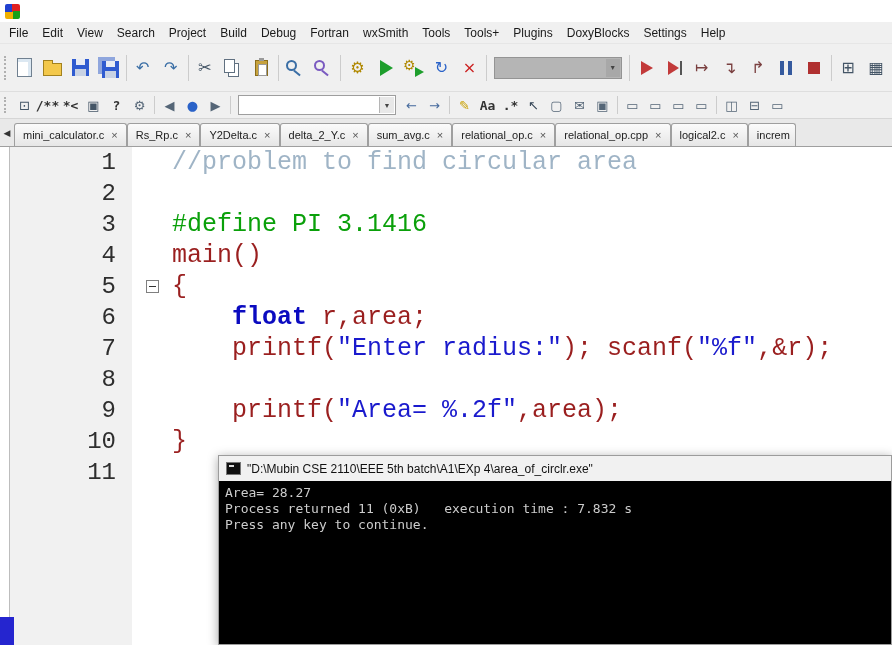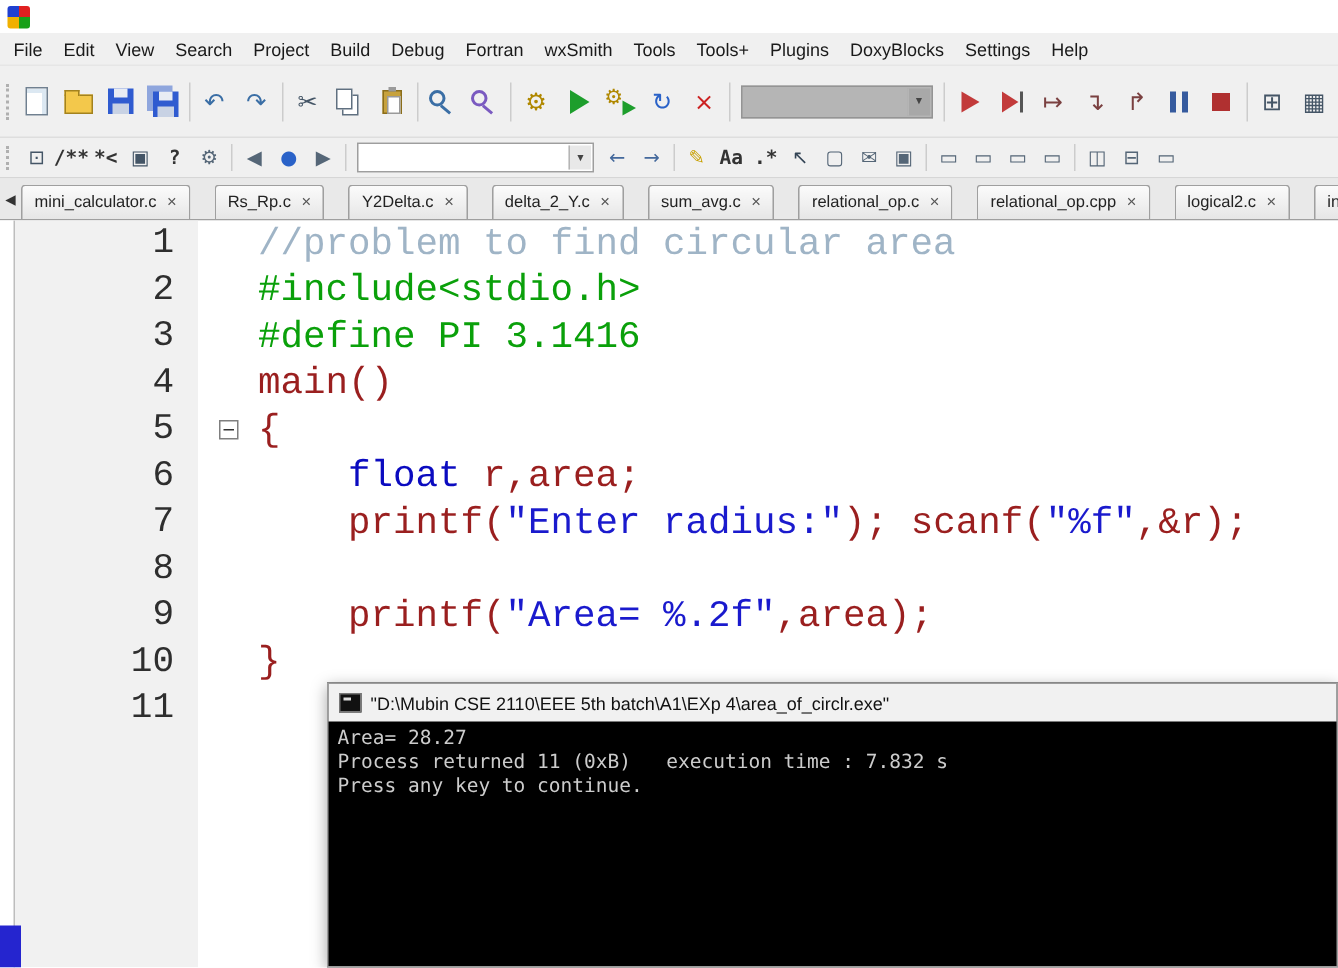--- a/index.html
+++ b/index.html
@@ -60,37 +60,37 @@
   .sh-gear-play { position:relative; width:21px; height:20px; }
   .sh-gear-play::before { content:"⚙"; position:absolute; left:0; top:0; font-size:14px; line-height:14px; color:#b08800; font-family:"DejaVu Sans", sans-serif; }
   .sh-gear-play::after { content:""; position:absolute; right:0; bottom:1px; width:0; height:0; border-left:9px solid #1d9e2c; border-top:5px solid transparent; border-bottom:5px solid transparent; }
   .sh-pause { width:12px; height:14px; border-left:4px solid #355a9e; border-right:4px solid #355a9e; }
   .sh-stop { width:12px; height:12px; background:#b03030; }
 
   
   .tabbar { height:28px; flex:none; background:#e9e9e9; display:flex; align-items:flex-end; border-bottom:1px solid #9f9f9f; }
   .tab-scroll { width:14px; height:100%; display:flex; align-items:center; justify-content:center; font-size:9px; color:#333; flex:none; }
   .tabs { display:flex; align-items:flex-end; height:100%; overflow:hidden; flex:1; }
-  .tab { height:23px; flex:none; display:flex; align-items:center; gap:7px; padding:0 8px; background:linear-gradient(#fbfbfb,#e6e6e6); border:1px solid #9f9f9f; border-bottom:none; border-radius:3px 3px 0 0; margin-right:16px; font-size:11px; color:#222; white-space:nowrap; }
+  .tab { height:23px; flex:none; display:flex; align-items:center; gap:7px; padding:0 8px; background:linear-gradient(#fbfbfb,#e6e6e6); border:1px solid #9f9f9f; border-bottom:none; border-radius:3px 3px 0 0; margin-right:0; font-size:11px; color:#222; white-space:nowrap; }
   .tab-close { font-size:11px; color:#555; }
   .tab-partial { min-width:42px; max-width:48px; overflow:hidden; }
 
   
   .workspace { flex:1; min-height:0; display:flex; background:#fff; }
   .left-strip { width:10px; flex:none; background:#fff; border-right:1px solid #bdbdbd; }
   .editor { flex:1; position:relative; overflow:hidden; font-family:"Liberation Mono","DejaVu Sans Mono", monospace; font-size:25px; }
   .gutter-bg { position:absolute; left:0; top:0; bottom:0; width:122px; background:var(--gutter-bg); }
   .ed-row { position:relative; display:flex; height:31px; align-items:center; }
   .ln { width:122px; flex:none; padding-right:16px; text-align:right; color:#2e2e2e; font-size:24px; display:flex; align-items:center; justify-content:flex-end; height:100%; }
   .fold { width:40px; flex:none; height:100%; display:flex; align-items:center; justify-content:center; }
   .fold-box { width:13px; height:13px; border:1px solid #7f7f7f; background:#fff; position:relative; }
   .fold-box::before { content:""; position:absolute; left:2px; top:5px; width:7px; height:1px; background:#333; }
   .cl { white-space:pre; display:flex; align-items:center; height:100%;justify-content:flex-end; }
   .tk-pln { color:var(--plain); }
-  .tk-kw  { color:var(--keyword); font-weight:normal; }
+  .tk-kw  { color:var(--keyword); font-weight:bold; }
   .tk-str { color:var(--string); }
   .tk-pre { color:var(--preprocessor); }
   .tk-com { color:var(--comment); }
 
   
   .blue-corner { position:absolute; left:0; top:617px; width:14px; height:28px; background:var(--panel-blue); }
 
   
   .console { position:absolute; left:218px; top:455px; width:674px; height:190px; background:var(--console-bg); border:1px solid #9c9c9c; box-shadow:0 2px 10px rgba(0,0,0,.35); }
   .console-titlebar { height:25px; background:#f1f1f1; display:flex; align-items:center; gap:6px; padding-left:7px; font-size:12px; color:#111; white-space:nowrap; overflow:hidden; }
@@ -347,21 +347,20 @@
     <div class="editor" id="editor">
       <div class="gutter-bg"></div>
     <div class="ed-row">
           <div class="ln">1</div>
           <div class="fold"></div>
           <div class="cl"><span class="tk-com">//problem to find circular area</span></div>
         </div>
         <div class="ed-row">
           <div class="ln">2</div>
           <div class="fold"></div>
-          <div class="cl"><span class="tk-pre">#include&lt;stdio.h&gt;</span></div>
         </div>
         <div class="ed-row">
           <div class="ln">3</div>
           <div class="fold"></div>
           <div class="cl"><span class="tk-pre">#define PI 3.1416</span></div>
         </div>
         <div class="ed-row">
           <div class="ln">4</div>
           <div class="fold"></div>
           <div class="cl"><span class="tk-pln">main()</span></div>

